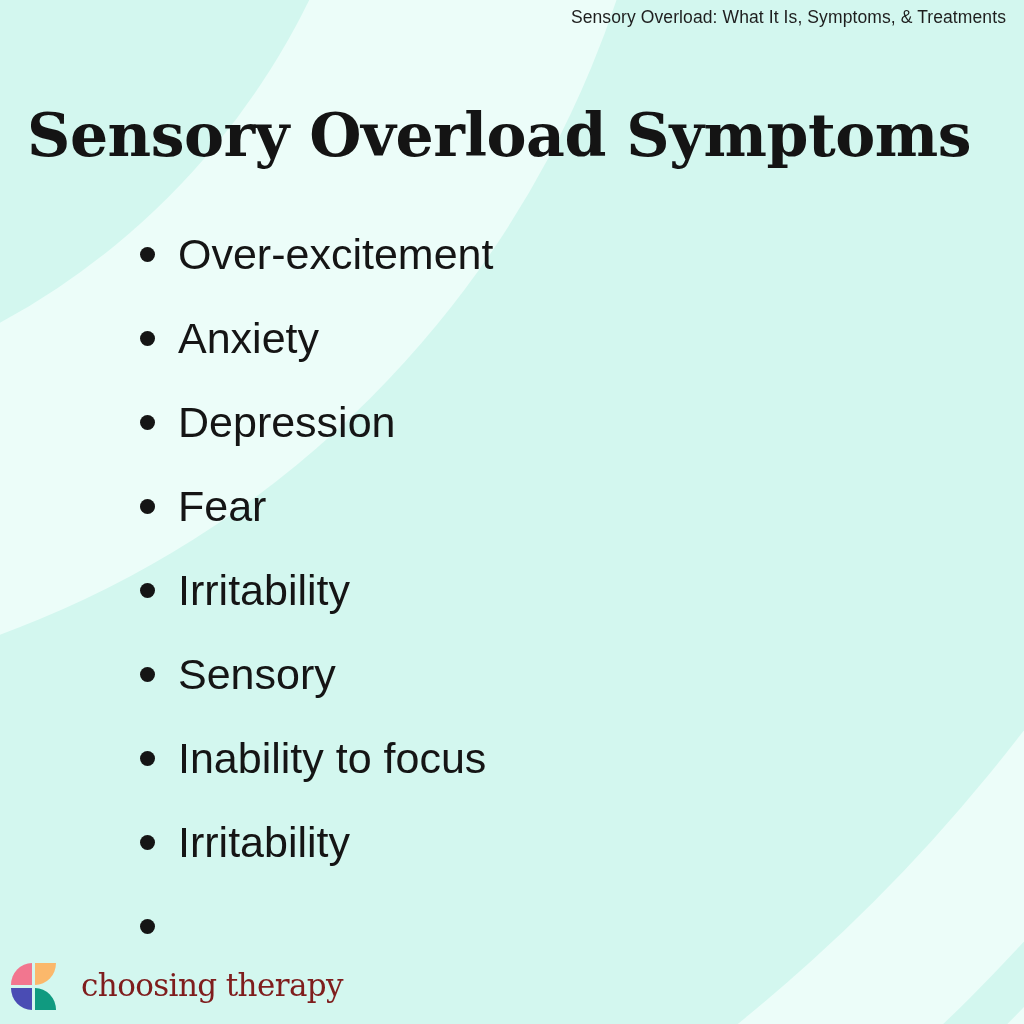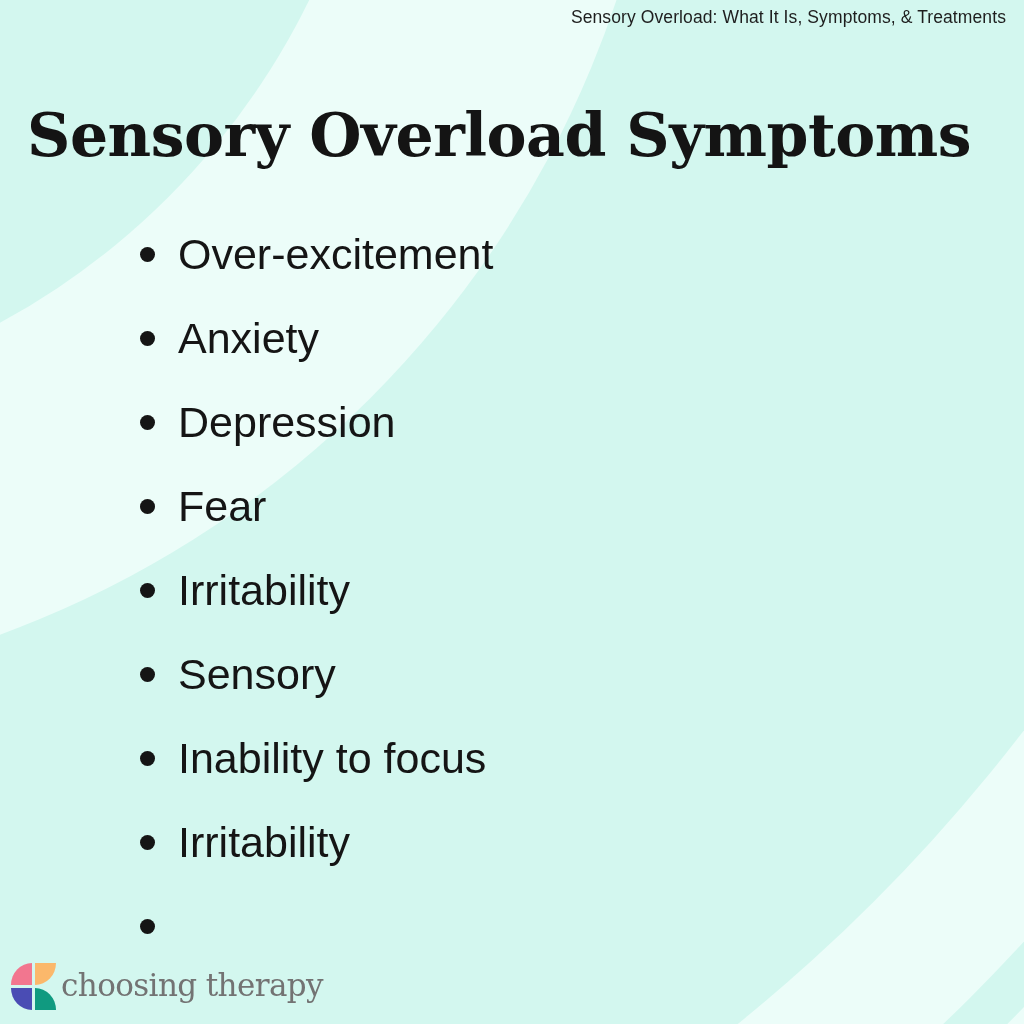--- a/index.html
+++ b/index.html
@@ -26,23 +26,23 @@
     }
     .bullet-dot { width: 15px; height: 15px; border-radius: 50%; background: #151515; margin-left: 4px; margin-right: 23px; flex: none; }
     .brand { left: 11px; top: 963px; display: flex; align-items: center; }
     .brand-icon { width: 46px; height: 48px; position: relative; flex: none; }
     .brand-icon span { position: absolute; width: 21px; height: 22px; }
     .q-pink { left: 0; top: 0; background: #f2768f; border-top-left-radius: 21px 22px; }
     .q-orange { left: 24px; top: 0; background: #fbb86b; border-bottom-right-radius: 21px 22px; }
     .q-blue { left: 0; top: 25px; background: #4a4cb4; border-bottom-left-radius: 21px 22px; }
     .q-teal { left: 24px; top: 25px; background: #109a80; border-top-right-radius: 21px 22px; }
     .brand-name {
-      margin-left: 4px; margin-top: -4px;
+      margin-left: 24px; margin-top: -4px;
       font-family: "DejaVu Serif", "Liberation Serif", serif;
-      font-size: 31px; color: #737373; letter-spacing: -0.6px; white-space: nowrap;
+      font-size: 31px; color: #7f1d1d; letter-spacing: -0.6px; white-space: nowrap;
     }
   </style>
 </head>
 <body>
 
 <svg class="bg" viewBox="0 0 1024 1024" xmlns="http://www.w3.org/2000/svg">
   <rect x="0" y="0" width="1024" height="1024" fill="#ecfdf9"></rect>
   <circle cx="-351" cy="-323" r="1913" fill="#d3f7ef"></circle>
   <circle cx="-351" cy="-323" r="1868" fill="#ecfdf9"></circle>
   <circle cx="-351" cy="-323" r="1732" fill="#d3f7ef"></circle>

